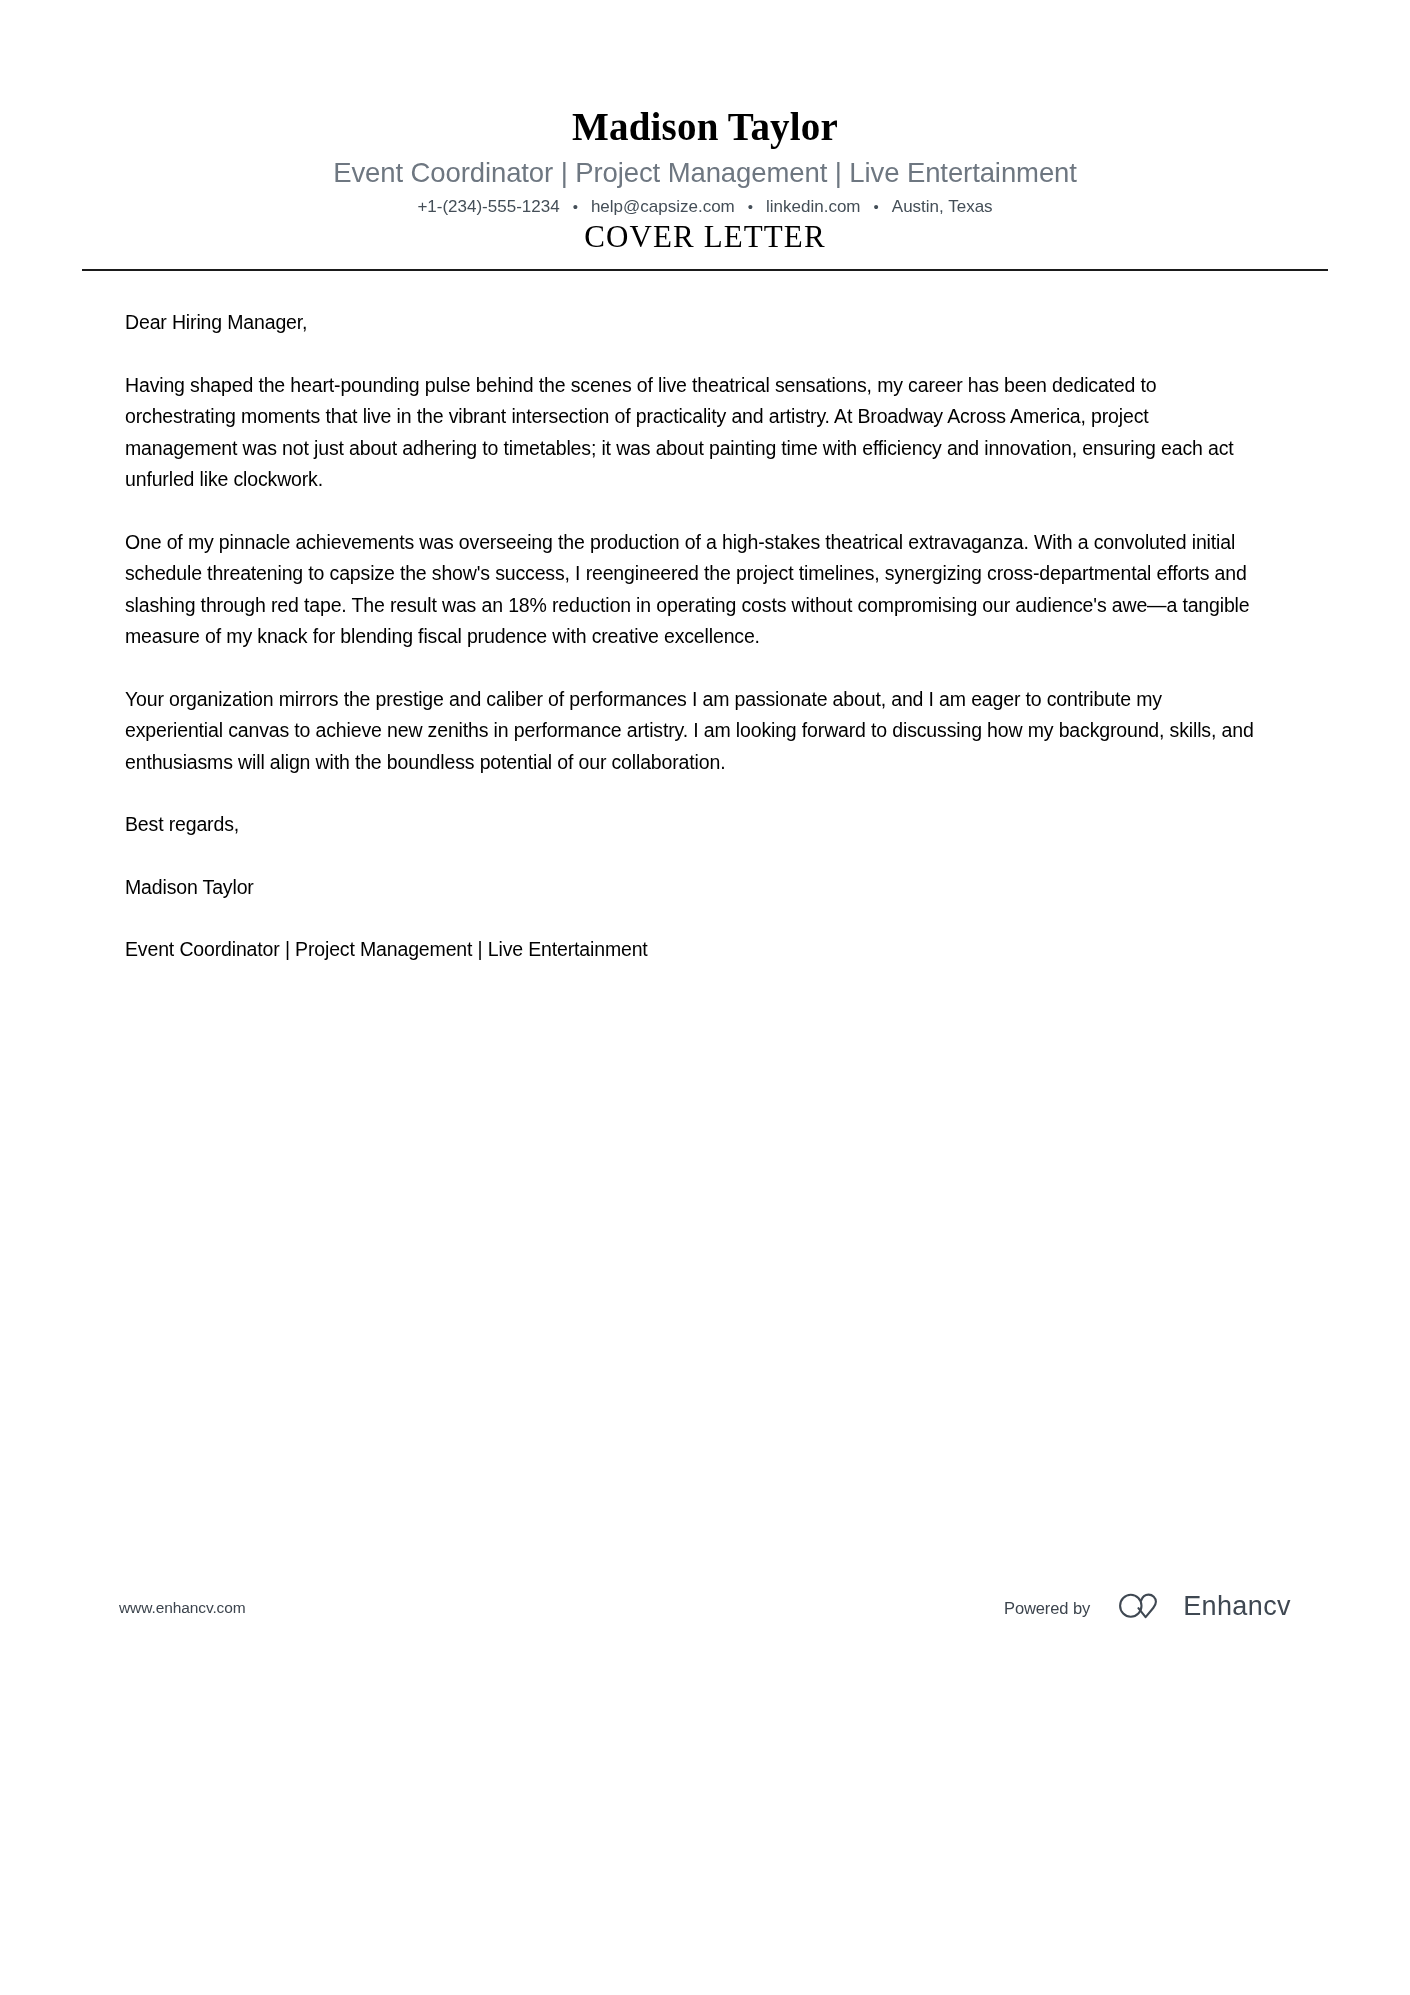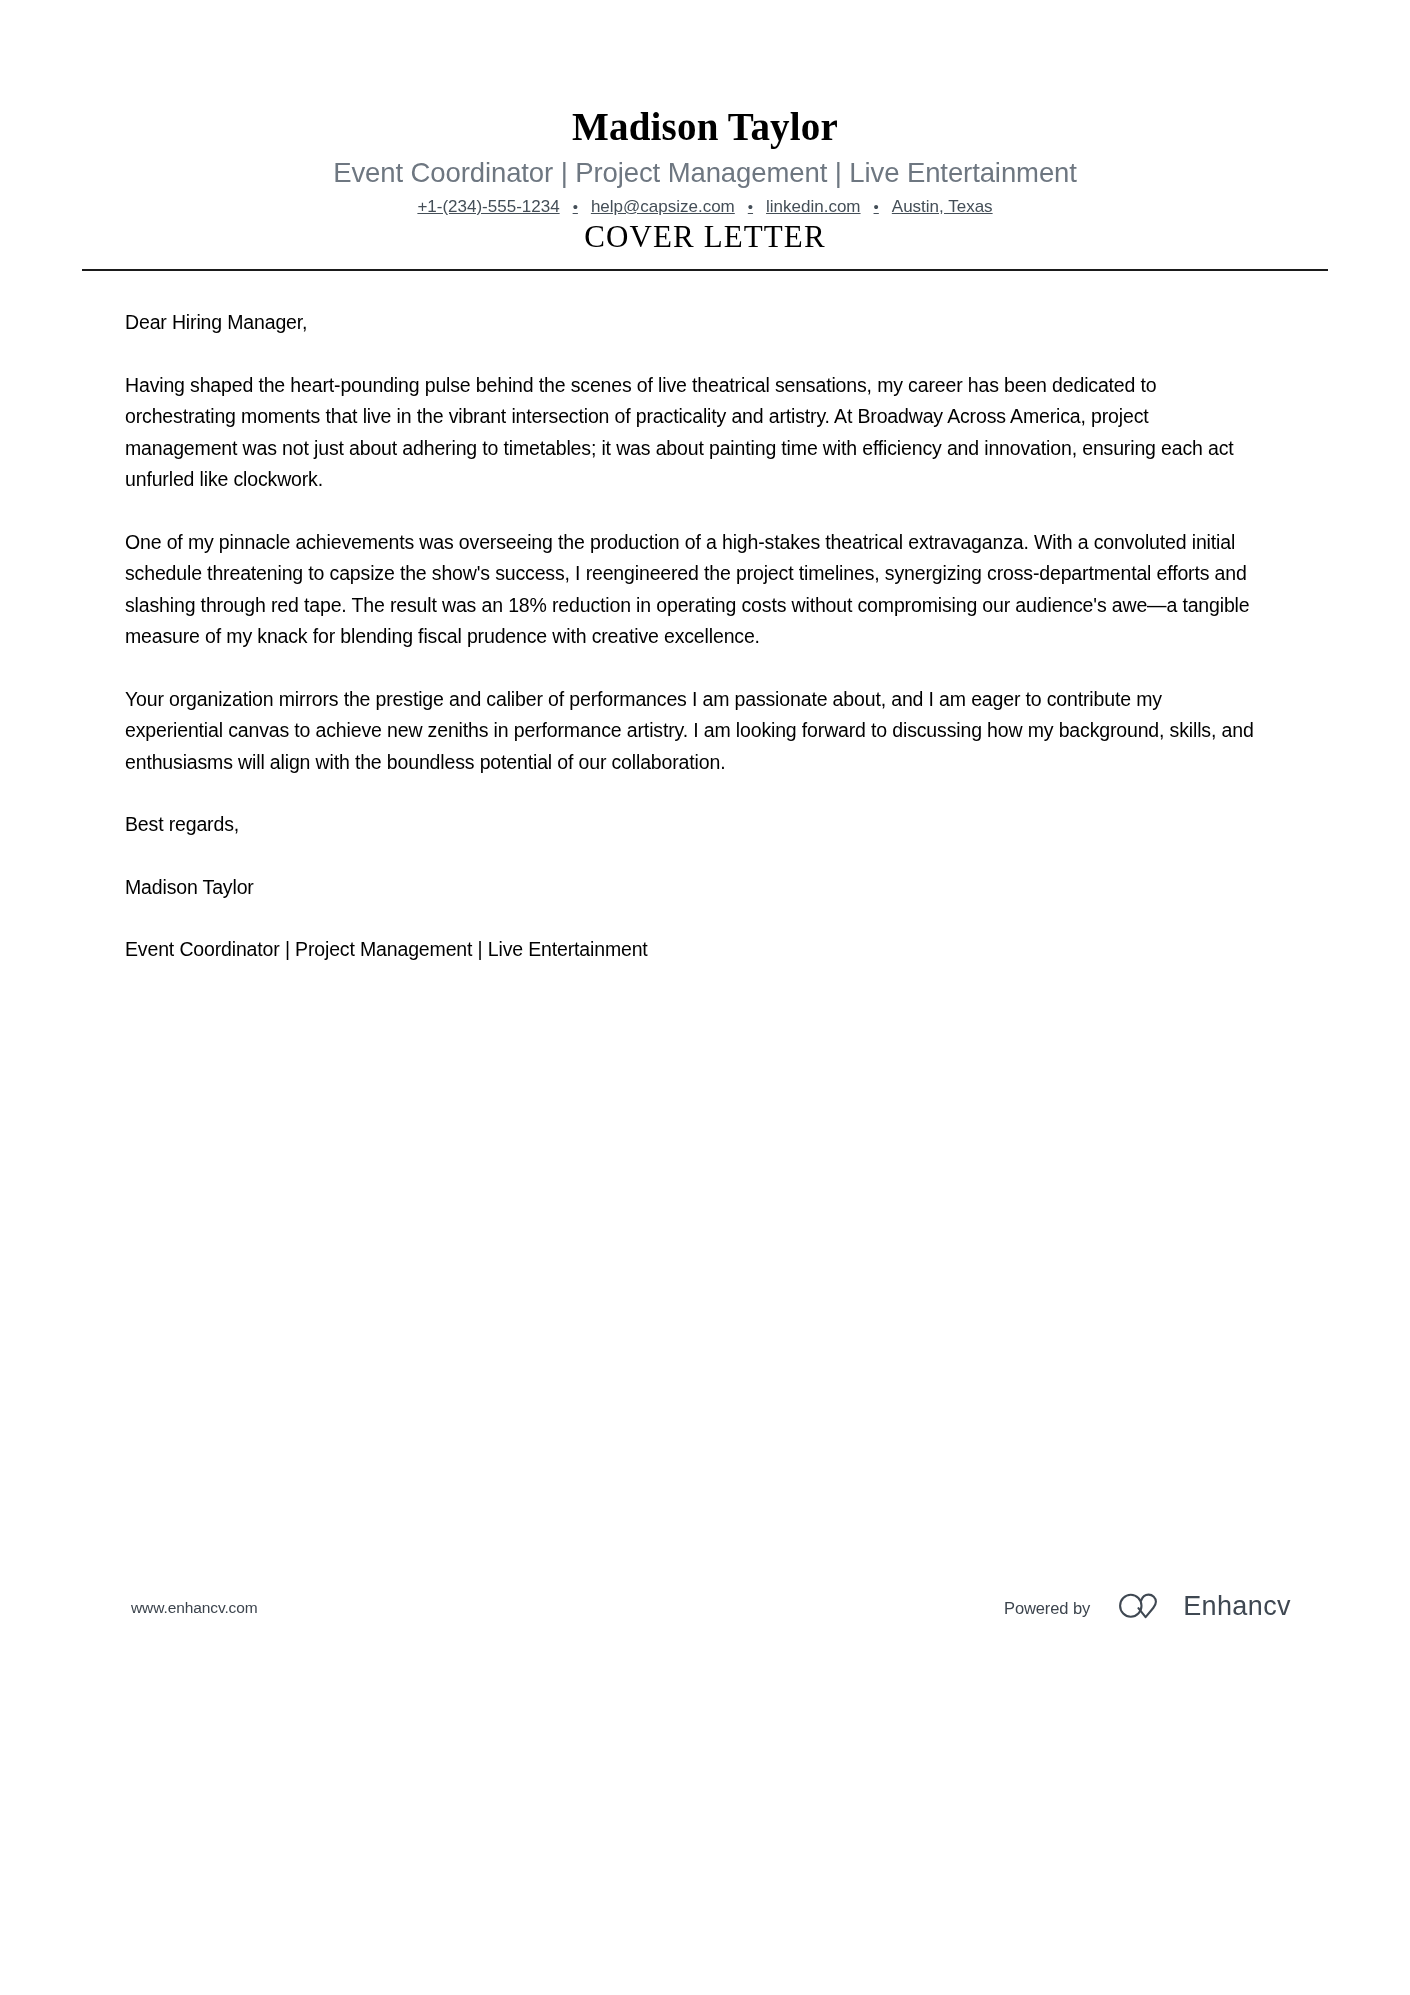--- a/index.html
+++ b/index.html
@@ -44,21 +44,20 @@
     font-family: "Liberation Sans", sans-serif;
     font-size: 17px;
     line-height: 24px;
     color: #444e57;
     margin: 3px 0 0 0;
     display: flex;
     justify-content: center;
     align-items: flex-start;
     gap: 0px;
     flex-wrap: nowrap;
-    text-decoration: underline;
   }
   .contact-item { white-space: nowrap; }
   .contact-sep {
     display: inline-block;
     margin: 0 13px;
     color: #444e57;
     font-size: 15px;
     line-height: 24px;
   }
 
@@ -96,21 +95,21 @@
     text-align: left;
     letter-spacing: -0.15px;
     max-width: 1135px;
   }
   .letter p.salutation { margin-bottom: 31px; }
   .letter p.tight { margin-bottom: 31px; }
 
   
   .footer {
     position: absolute;
-    left: 12px;
+    left: 0;
     right: 0;
     bottom: 78px;
     height: 40px;
     padding: 0 119px;
     box-sizing: border-box;
     display: flex;
     align-items: center;
     justify-content: space-between;
   }
   .footer-url {

